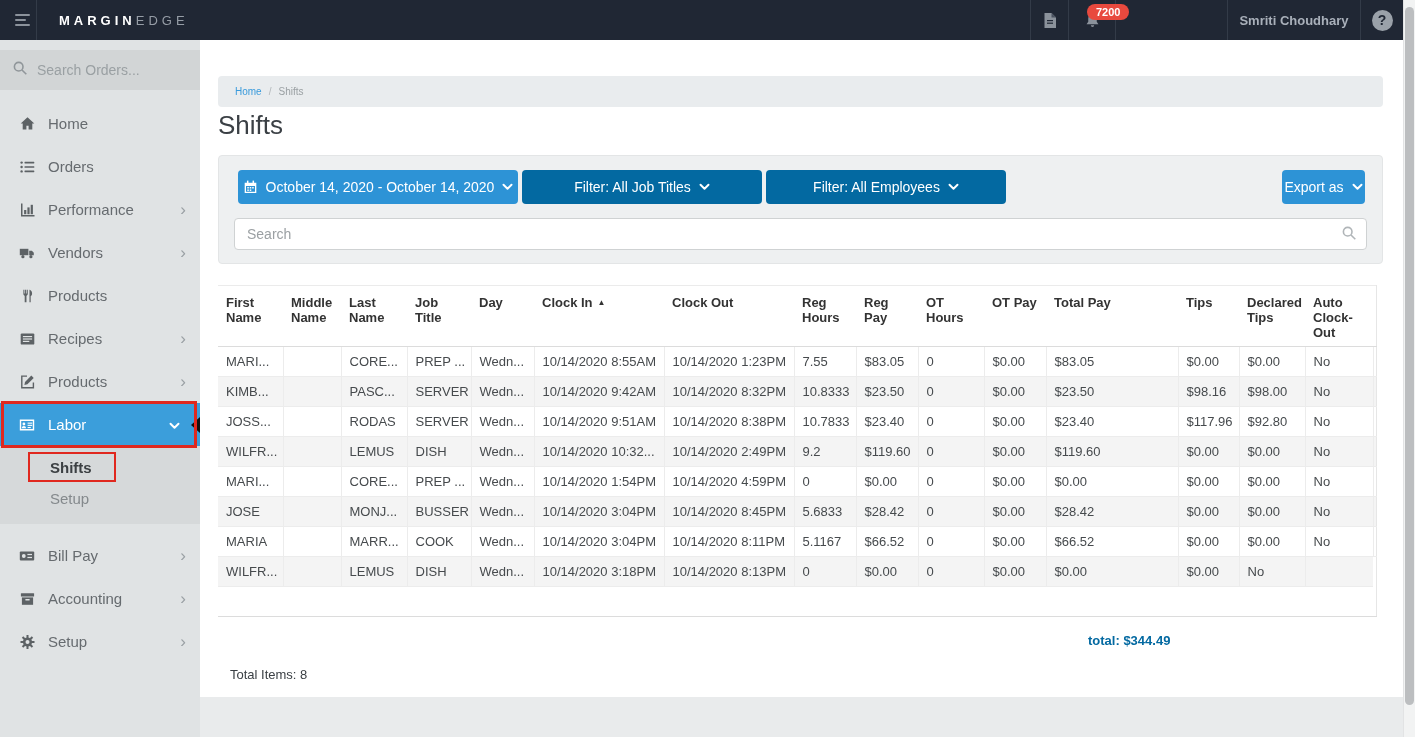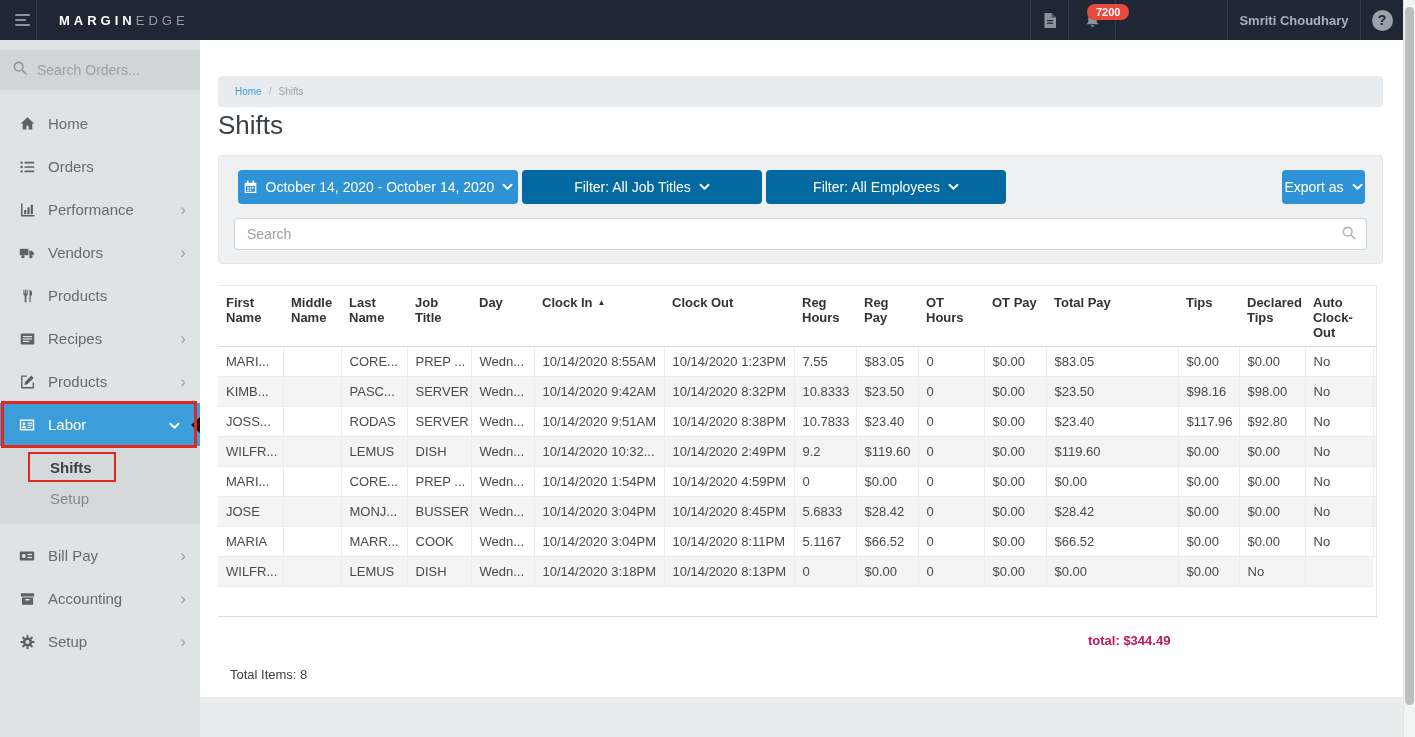--- a/index.html
+++ b/index.html
@@ -71,21 +71,21 @@
 
   .table-section { position:absolute; left:18px; top:245px; width:1159px; }
   table { table-layout:fixed; width:1159px; border-collapse:collapse; border-top:1px solid #ebebeb; border-right:1px solid #e6e6e6; }
   th { font-size:13px; font-weight:bold; color:#333; text-align:left; vertical-align:top; padding:9px 4px 0 8px; height:61px; border-bottom:1px solid #dcdcdc; cursor:pointer; }
   th .sort { font-size:8px; color:#333; margin-left:5px; vertical-align:2px; }
   td { font-size:13px; color:#464a4d; height:30px; padding:0 4px 0 8px; border-bottom:1px solid #ececec; border-left:1px solid #ececec; white-space:nowrap; overflow:hidden; }
   td:first-child { border-left:none; }
   tbody tr:nth-child(even) { background:#f4f4f4; }
   tr.empty-row { background:#fff !important; }
   tr.empty-row td { border-left:none; border-bottom:1px solid #dcdcdc; }
-  .total-line { position:absolute; left:870px; top:348px; font-size:13px; font-weight:bold; color:#be185d; }
+  .total-line { position:absolute; left:870px; top:348px; font-size:13px; font-weight:bold; color:#0369a1; }
   .total-items { position:absolute; left:12px; top:382px; font-size:13px; color:#3b4045; }
 </style>
 </head>
 <body>
 
 <div class="navbar">
   <div class="nav-burger">
       <i></i>
       <i></i>
       <i></i>

